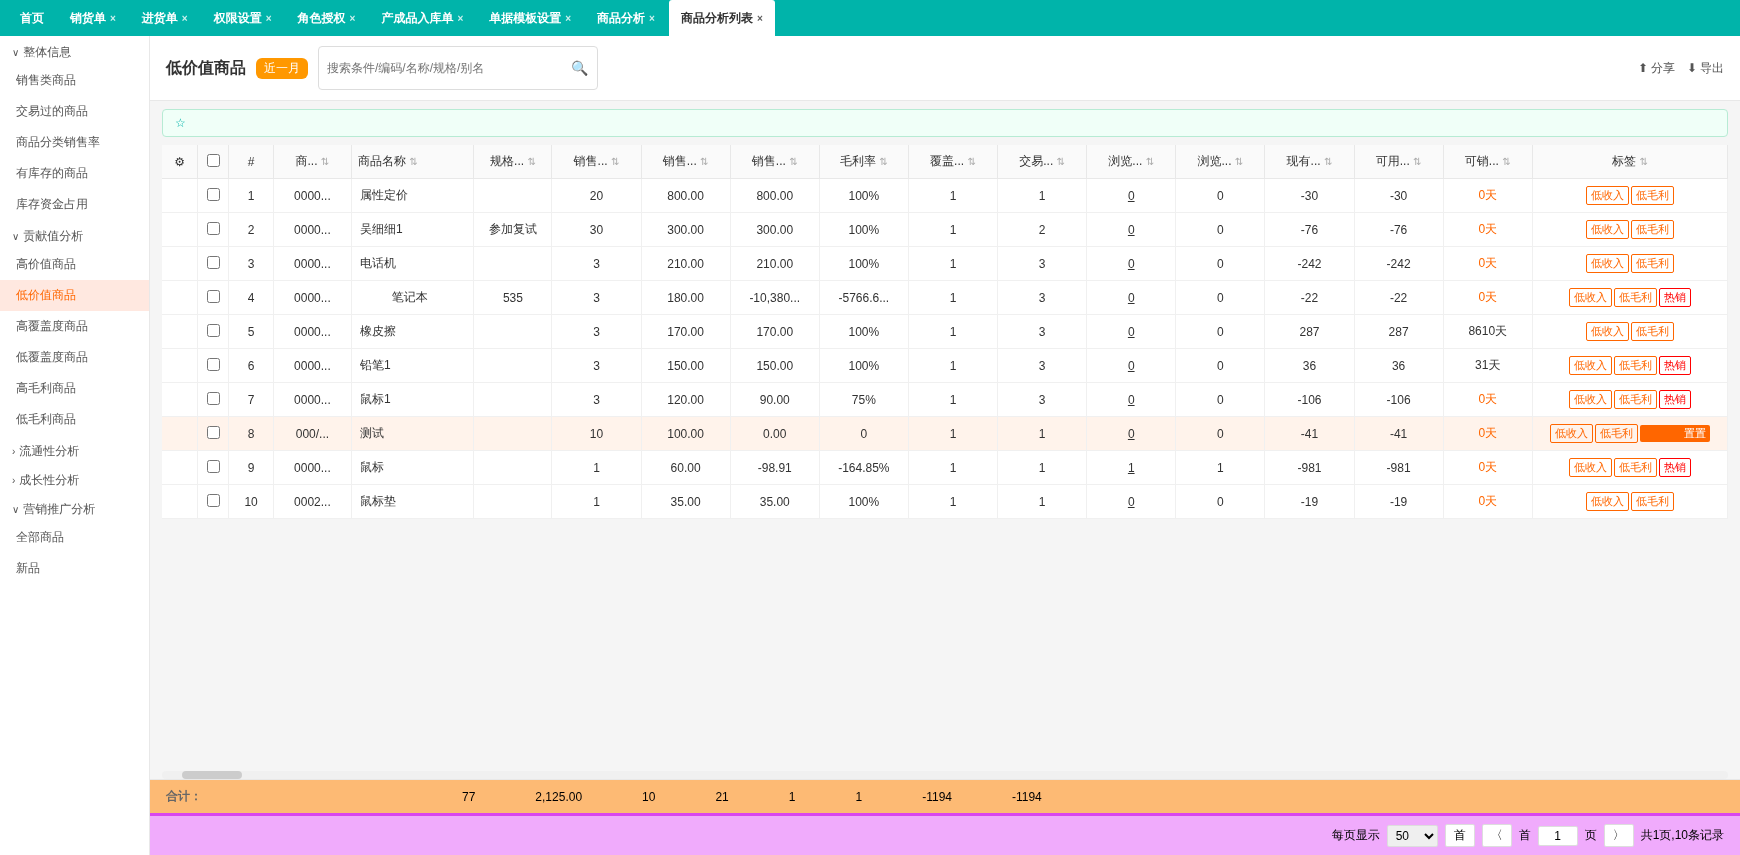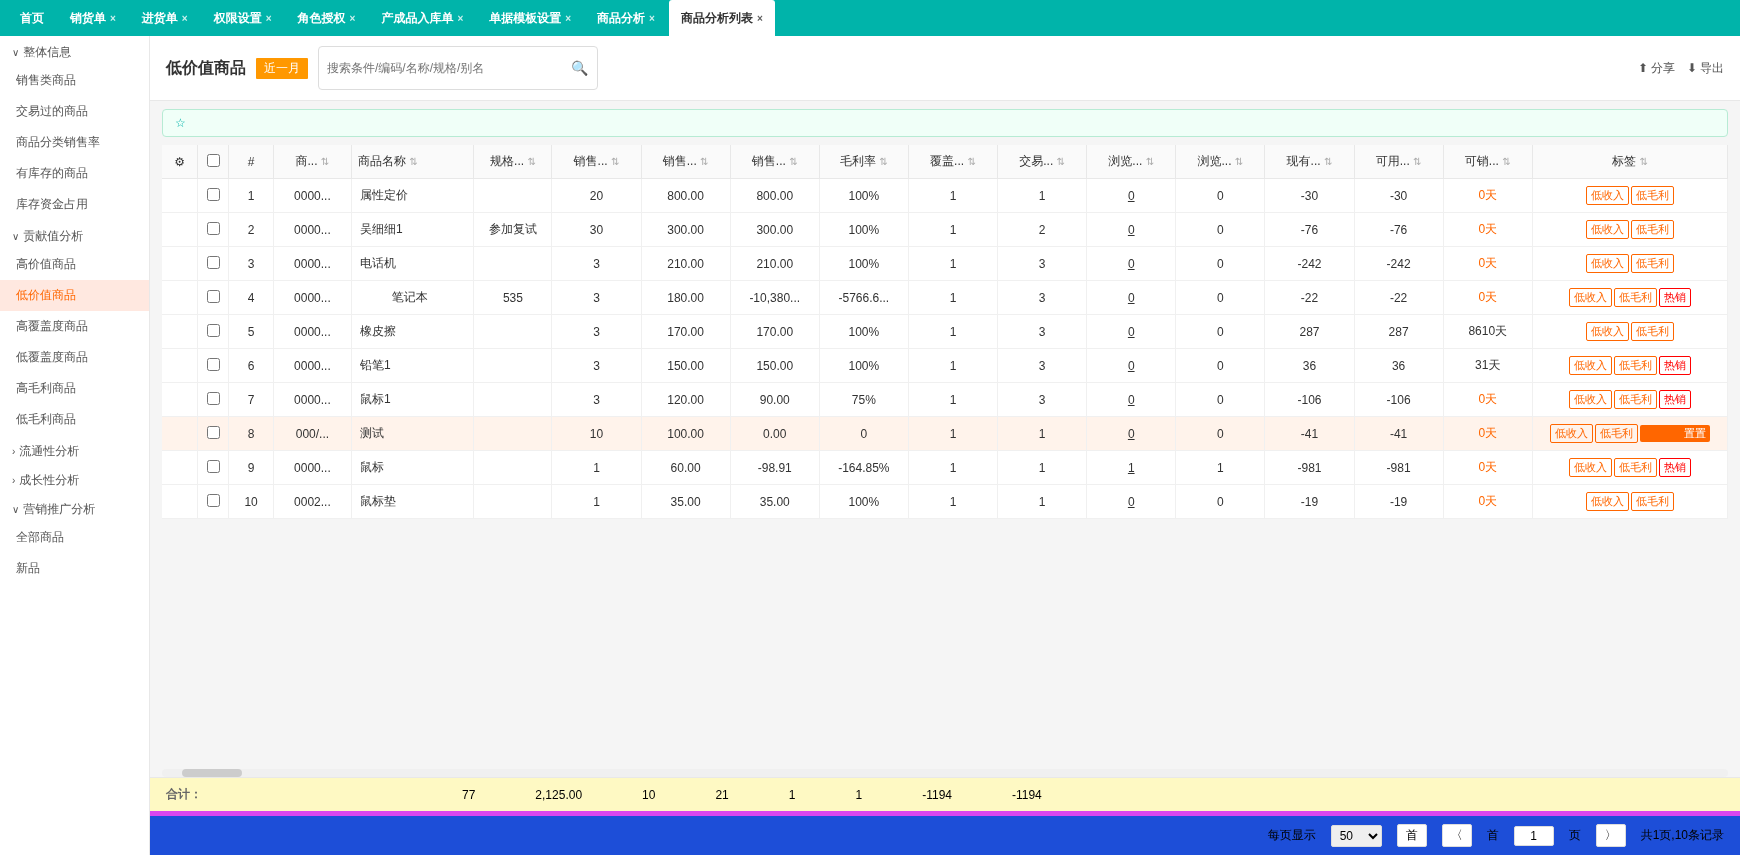--- a/index.html
+++ b/index.html
@@ -82,21 +82,21 @@
     }
     .page-title {
       font-size: 16px;
       font-weight: bold;
       color: #333;
     }
     .filter-btn {
       background: #ff9800;
       color: #fff;
       border: none;
-      border-radius: 1px;
+      border-radius: 6px;
       padding: 2px 8px;
       font-size: 12px;
       cursor: pointer;
     }
     .search-box {
       display: flex;
       align-items: center;
       border: 1px solid #ddd;
       border-radius: 4px;
       padding: 13px 8px;
@@ -188,40 +188,40 @@
     }
     .tag-orange { color: #ff6600; border: 1px solid #ff6600; }
     .tag-red { color: #ff0000; border: 1px solid #ff0000; }
     .tag-orange-fill { background: #ff6600; color: #fff; padding-left: 44px; }
     .underline { text-decoration: underline; cursor: pointer; }
     .text-orange { color: #ff6600; }
     .checkbox-cell { width: 24px; }
 
     
     .table-footer {
-      background: #fef9c3;
+      background: #fdba74;
       border-top: 1px solid #e8e8e8;
       padding: 8px 16px;
       display: flex;
       align-items: center;
       gap: 20px;
       font-size: 12px;
     }
     .footer-label { color: #666; font-weight: bold; }
     .footer-values { display: flex; gap: 60px; flex: 1; padding-left: 240px; }
 
     
     .pagination {
-      background: #1d4ed8;
-      border-top: 5px solid #d946ef;
+      background: #f0abfc;
+      border-top: 3px solid #d946ef;
       padding: 8px 16px;
       display: flex;
       align-items: center;
       justify-content: flex-end;
-      gap: 15px;
+      gap: 7px;
       font-size: 12px;
     }
     .pagination-btn {
       border: 1px solid #ddd;
       background: #fff;
       padding: 2px 8px;
       cursor: pointer;
       border-radius: 2px;
     }
     .pagination-input {

